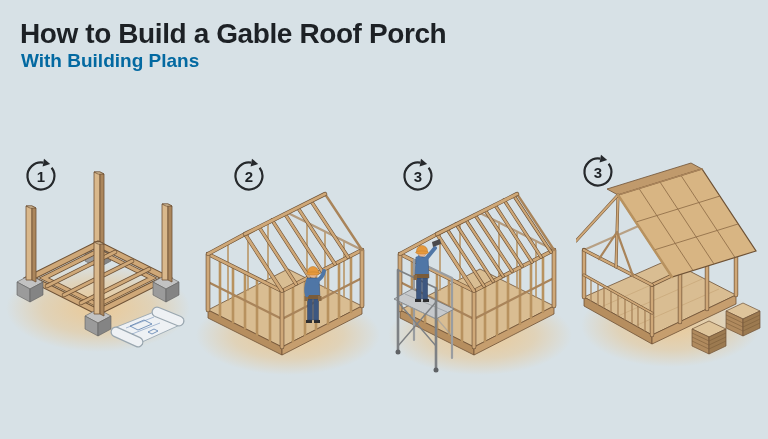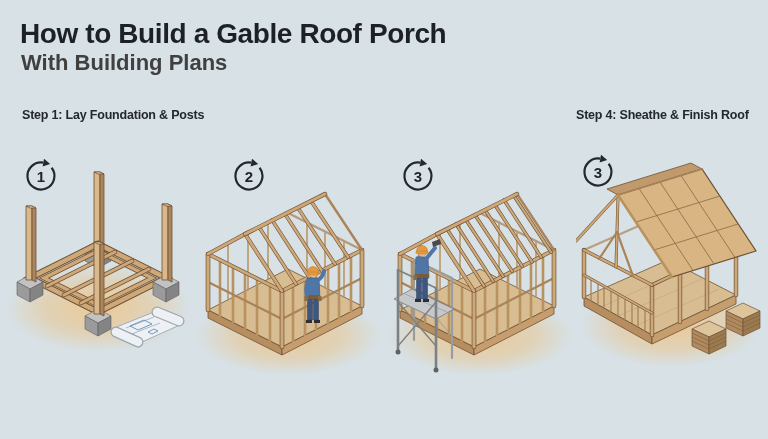--- a/index.html
+++ b/index.html
@@ -8,21 +8,21 @@
     background:#d7e1e6;
     font-family:"Liberation Sans", sans-serif;
     color:#1e2328;
   }
   .title {
     position:absolute; left:20px; top:18px; margin:0;
     font-size:28px; font-weight:bold; letter-spacing:-0.4px; color:#1d2125;
   }
   .subtitle {
     position:absolute; left:21px; top:50px; margin:0;
-    font-size:22px; font-weight:bold; color:#404040;text-align:center;
+    font-size:19px; font-weight:bold; color:#0369a1;text-align:center;
   }
   .panel { position:absolute; top:0; width:192px; height:439px; }
   .step-label {
     position:absolute; top:108px; font-size:12.5px; font-weight:bold;
     letter-spacing:-0.2px; white-space:nowrap; color:#23282c;
   }
   .badge { position:absolute; top:153px; }
   .badge .num { font:bold 15px "Liberation Sans",sans-serif; fill:#1f2327; }
   .badge .arc { stroke:#26292c; stroke-width:2.2; fill:none; }
   .badge .head { fill:#26292c; }
@@ -39,21 +39,20 @@
 </style>
 </head>
 <body>
 
 <div class="canvas">
 
   <h1 class="title">How to Build a Gable Roof Porch</h1>
   <h2 class="subtitle">With Building Plans</h2>
 
   <div class="panel" style="left:0">
-    <div class="step-label" style="left:22px">Step 1: Lay Foundation &amp; Posts</div>
     <svg class="badge" style="left:20px" width="42" height="42" viewBox="0 0 42 42">
       <path class="arc" d="M31.6,14.7 A13.5,13.5 0 1 1 23.3,9.7"></path>
       <polygon class="head" points="30.2,10.9 22.6,13.6 24,5.8"></polygon>
       <text class="num" x="21" y="28.5" text-anchor="middle">1</text>
     </svg>
     <svg class="illus" width="192" height="250" viewBox="0 0 192 250">
       <defs>
         <radialGradient id="glow1" cx="50%" cy="50%" r="50%">
           <stop offset="0%" stop-color="#ecc995" stop-opacity="0.95"></stop>
           <stop offset="60%" stop-color="#e9c48b" stop-opacity="0.5"></stop>
@@ -266,21 +265,20 @@
         <path d="M-4,-43 L3,-52" stroke="#4f76a6" stroke-width="4" fill="none" stroke-linecap="round"></path>
         <polygon points="10,-60 18,-63 19,-58 11,-55" fill="#4a4a4c"></polygon>
         <circle cx="0" cy="-50" r="4.6" fill="#e9b68e" stroke="#b58a64" stroke-width="0.5"></circle>
         <path d="M-5.5,-51 A5.5,5.5 0 0 1 5.5,-51 L5.5,-49.5 L-5.5,-49.5 Z" fill="#e6993c" stroke="#b5762a" stroke-width="0.5"></path>
         <ellipse cx="0" cy="-49.5" rx="6.5" ry="1.6" fill="#e6993c" stroke="#b5762a" stroke-width="0.4"></ellipse>
       </g>
     </svg>
   </div>
 
   <div class="panel" style="left:576px">
-    <div class="step-label" style="left:0px">Step 4: Sheathe &amp; Finish Roof</div>
     <svg class="badge" style="left:1px; top:149px" width="42" height="42" viewBox="0 0 42 42">
       <path class="arc" d="M31.6,14.7 A13.5,13.5 0 1 1 23.3,9.7"></path>
       <polygon class="head" points="30.2,10.9 22.6,13.6 24,5.8"></polygon>
       <text class="num" x="21" y="28.5" text-anchor="middle">3</text>
     </svg>
     <svg class="illus" width="192" height="250" viewBox="0 0 192 250">
       <defs>
         <radialGradient id="glow4" cx="50%" cy="50%" r="50%">
           <stop offset="0%" stop-color="#ecc995" stop-opacity="0.95"></stop>
           <stop offset="60%" stop-color="#e9c48b" stop-opacity="0.5"></stop>

